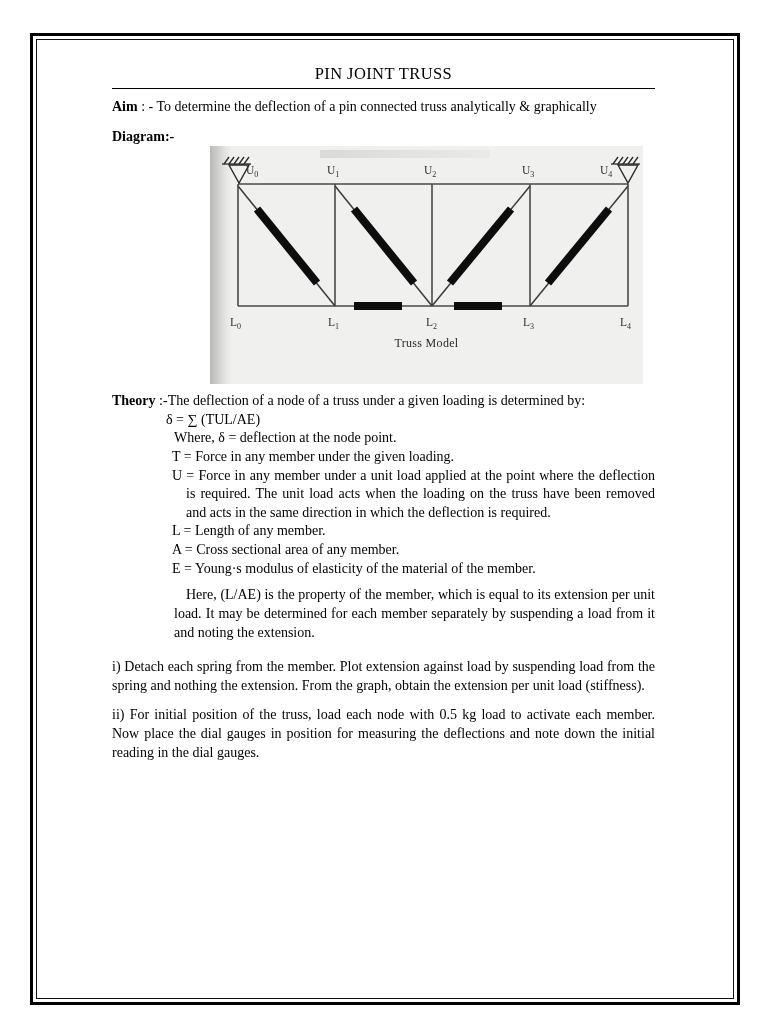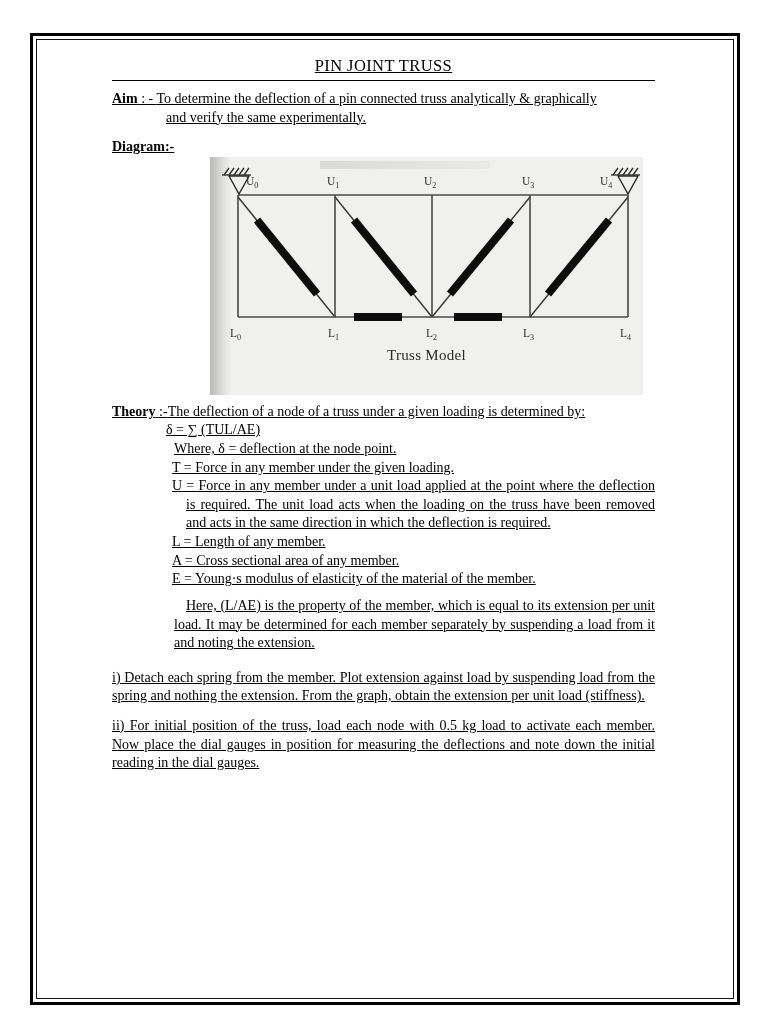--- a/index.html
+++ b/index.html
@@ -31,23 +31,22 @@
     top: 3px;
     right: 3px;
     bottom: 3px;
     border: 1px solid #111;
     box-sizing: border-box;
   }
 
   .content {
     position: absolute;
     left: 112px;
-    top: 56px;
+    top: 64px;
     width: 543px;
-    text-decoration: underline;
   }
 
   
   .doc-title {
     text-align: center;
     font-size: 16.5px;
     letter-spacing: .4px;
     margin: 0 0 4px 0;
     font-weight: normal;
   }
@@ -103,39 +102,38 @@
   }
   .truss-svg {
     position: absolute;
     left: 0; top: 0;
   }
   .caption {
     position: absolute;
     width: 100%;
     top: 190px;
     text-align: center;
-    font-size: 15px;
+    font-size: 12px;
     color: #2a2a2a;
     letter-spacing: .3px;
   }
 </style>
 </head>
 <body>
 
 <div class="page-frame">
   <div class="page-frame-inner"></div>
 </div>
 
 <div class="content">
 
   <h1 class="doc-title">PIN JOINT TRUSS</h1>
   <hr class="title-rule">
 
   <p class="para"><span class="lbl">Aim</span><span> : - </span><span>To determine the deflection of a pin connected truss analytically &amp; graphically</span></p>
-  <p class="para indent-1">and verify the same experimentally.</p>
 
 
   <p class="para blk lbl">Diagram:-</p>
 
   <div class="diagram-wrap">
     <div class="scan-edge"></div>
     <div class="scan-noise-top"></div>
 
     <svg class="truss-svg" width="433" height="218" viewBox="0 0 433 218">
 

